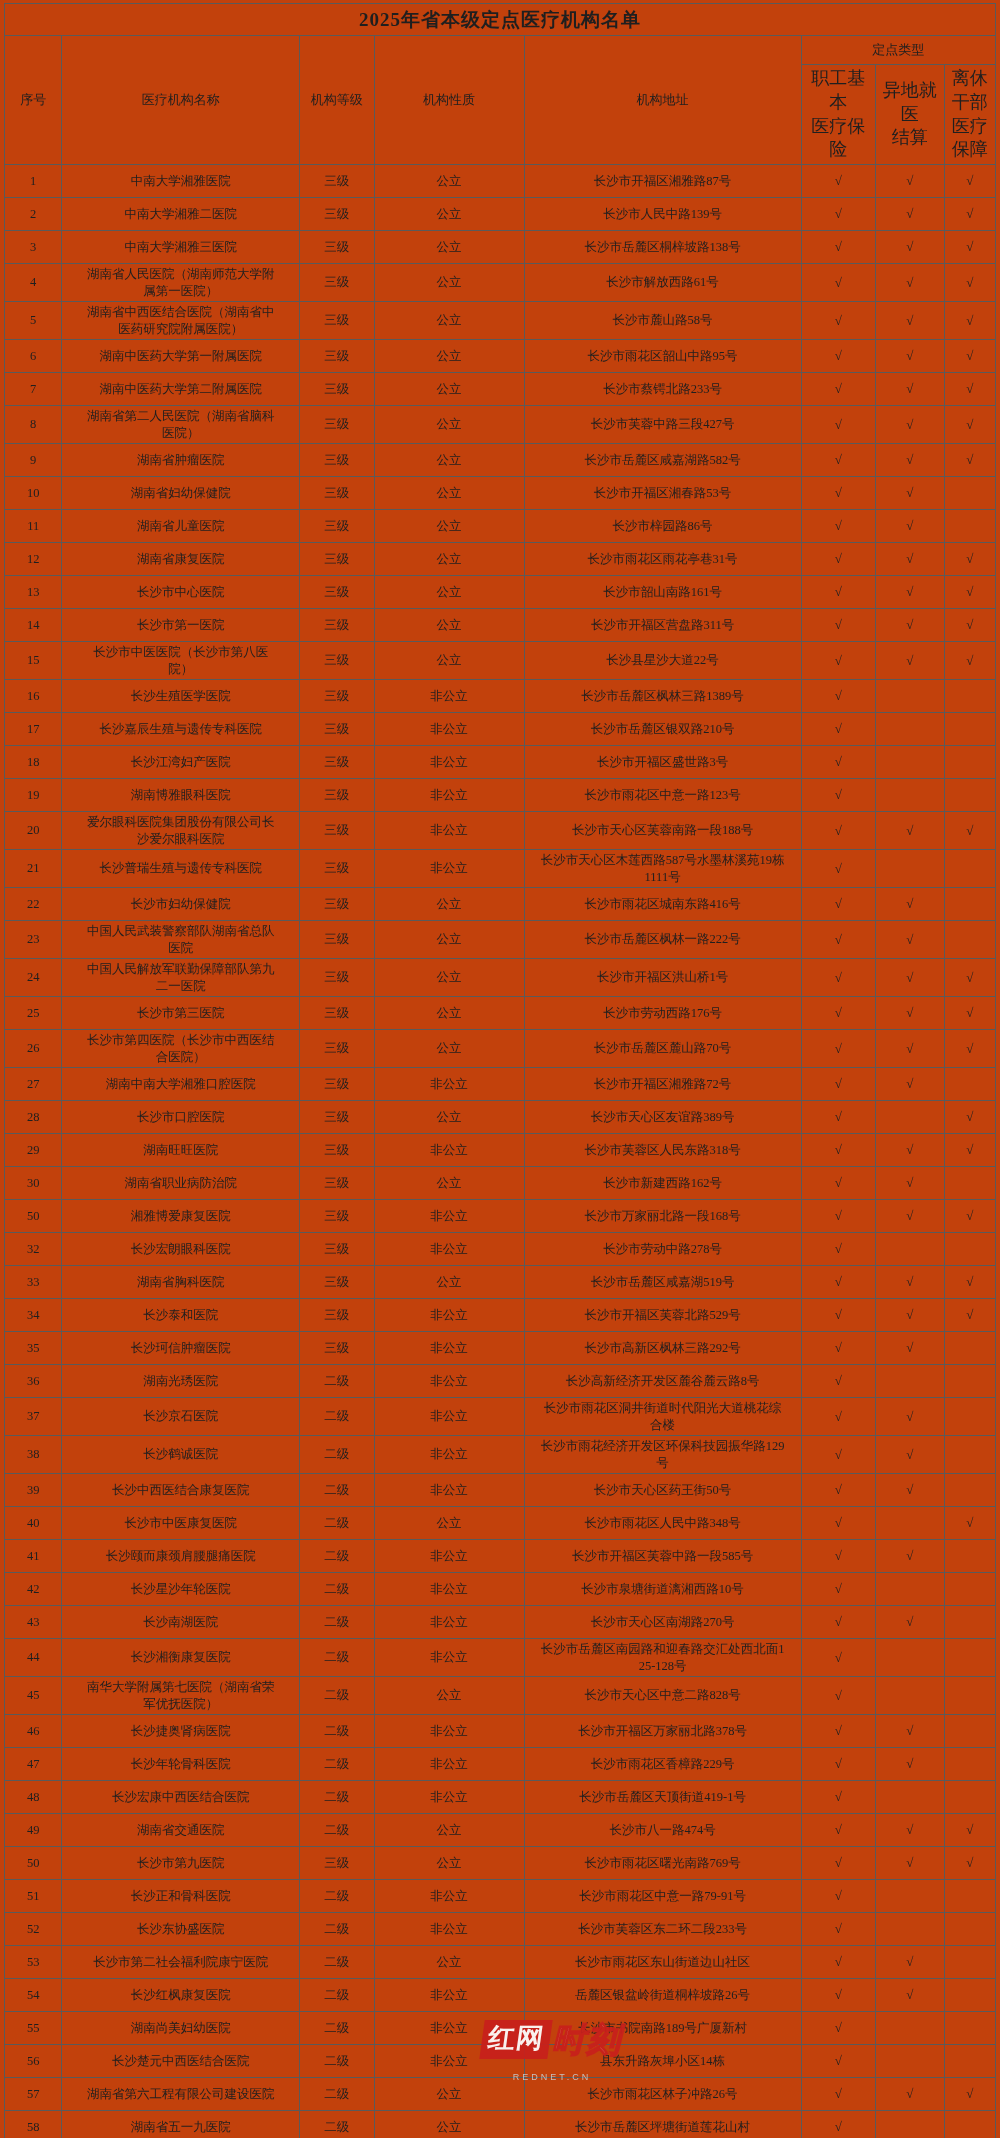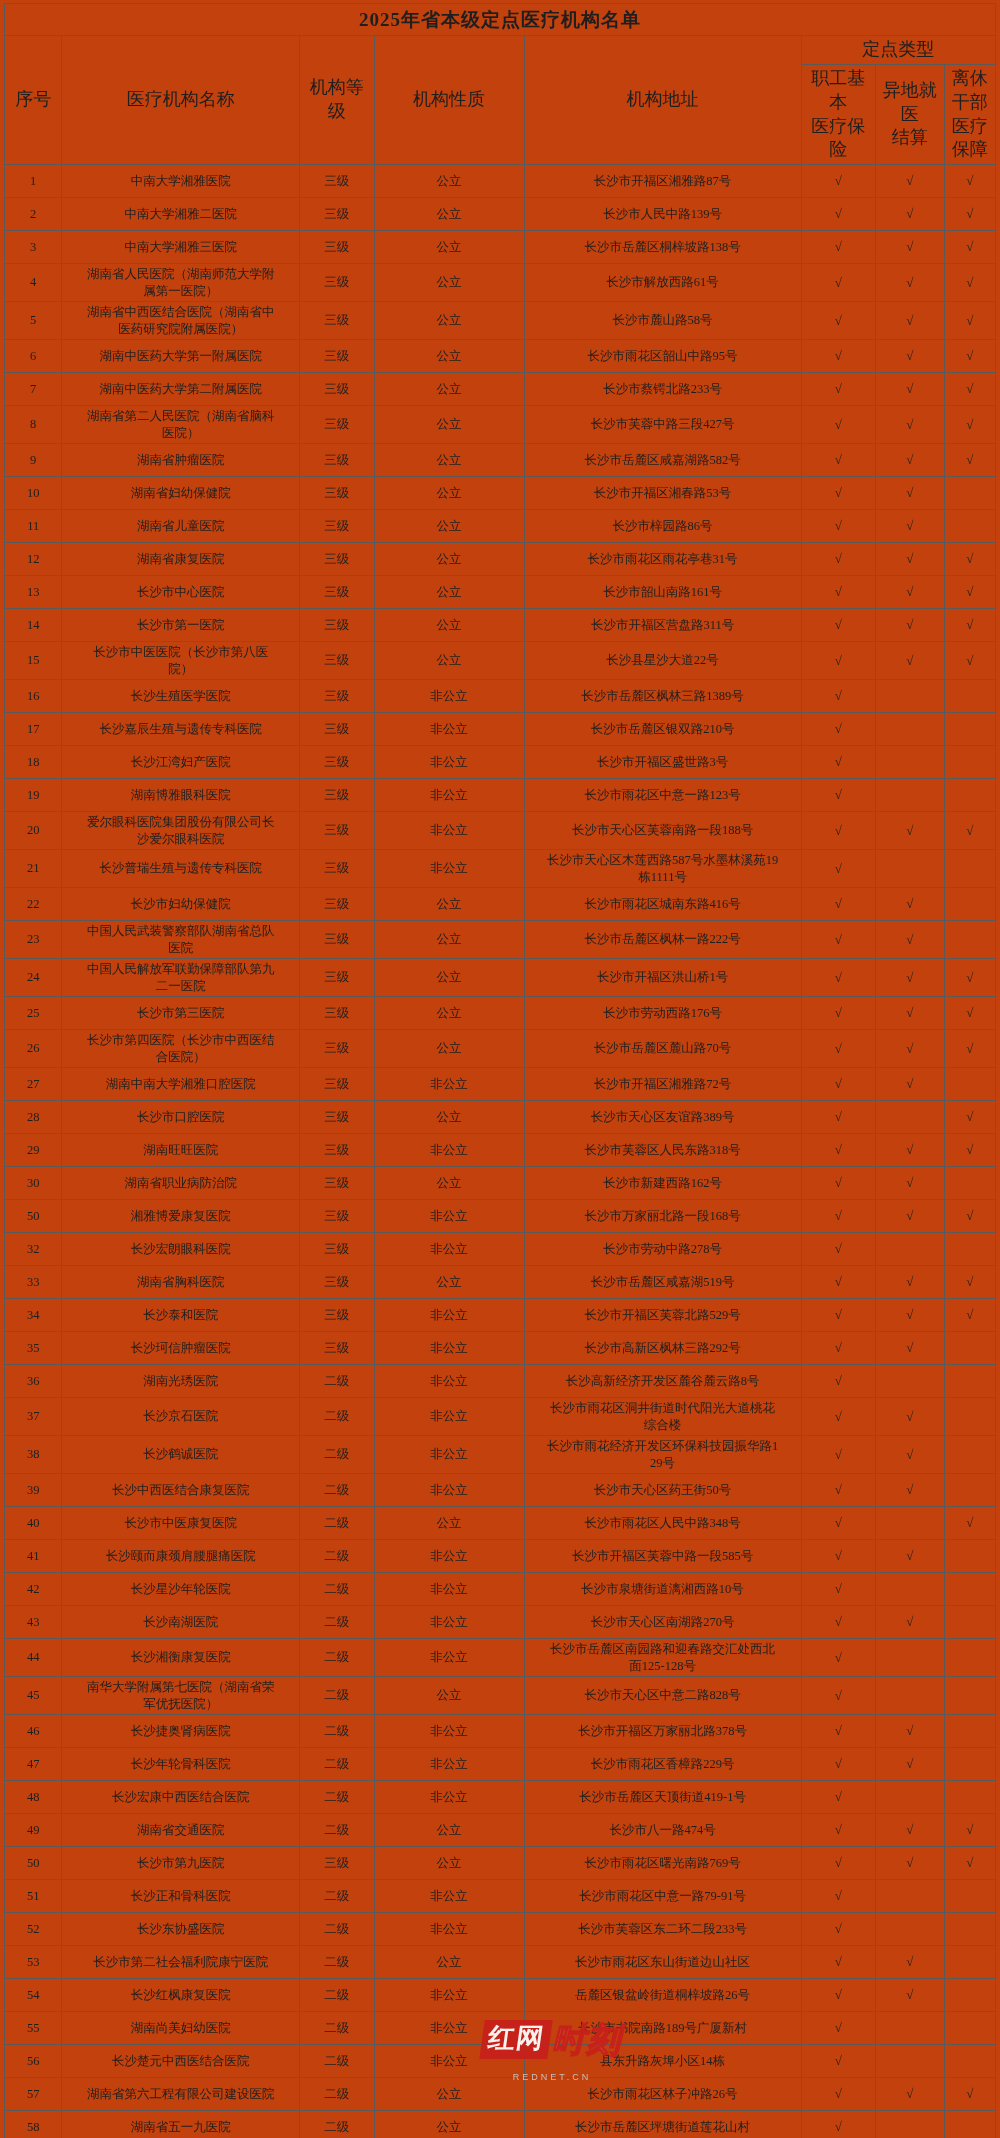--- a/index.html
+++ b/index.html
@@ -2,26 +2,26 @@
 <html><head>
 <meta charset="utf-8">
 <style>
   html,body{margin:0;padding:0;background:#ffffff;}
   .page{position:relative;width:1000px;height:2138px;background:#c2410c;overflow:hidden;
         font-family:"Liberation Serif","DejaVu Serif",serif;color:#1f1f1f;}
   table.tbl{border-collapse:collapse;table-layout:fixed;width:992px;margin:3px 0 0 4px;}
   .tbl th,.tbl td{border:1px solid #5a5a5a;font-weight:normal;text-align:center;
         vertical-align:middle;font-size:12.5px;line-height:1.32;padding:2px 3px;
         height:28px;word-break:break-all;}
-  .tbl th{font-size:18px;}
+  .tbl th{font-size:13px;}
   th.title{font-size:19px;font-weight:bold;height:27px;letter-spacing:1px;padding:2px;}
   th.grp{height:24px;}
   th.sub{white-space:pre-line;height:40px;font-size:18px;}
   td.name{padding:2px 20px;}
-  td.addr{padding:2px 20px;}
+  td.addr{padding:2px 14px;}
   td.mark{font-size:13px;}
   
   .watermark{position:absolute;left:452px;top:2020px;width:200px;text-align:center;opacity:.93;}
   .wm-row{display:flex;align-items:center;justify-content:center;}
   .wm-red{display:inline-block;background:#c8201c;color:#ffffff;font-weight:bold;
         font-size:27px;line-height:1;padding:5px 6px 7px 6px;transform:skewX(-8deg);
         font-family:"Liberation Sans",sans-serif;letter-spacing:1px;}
   .wm-outline{display:inline-block;color:#ffffff;font-weight:bold;font-style:italic;
         font-size:33px;line-height:1;margin-left:2px;
         font-family:"Liberation Sans",sans-serif;

